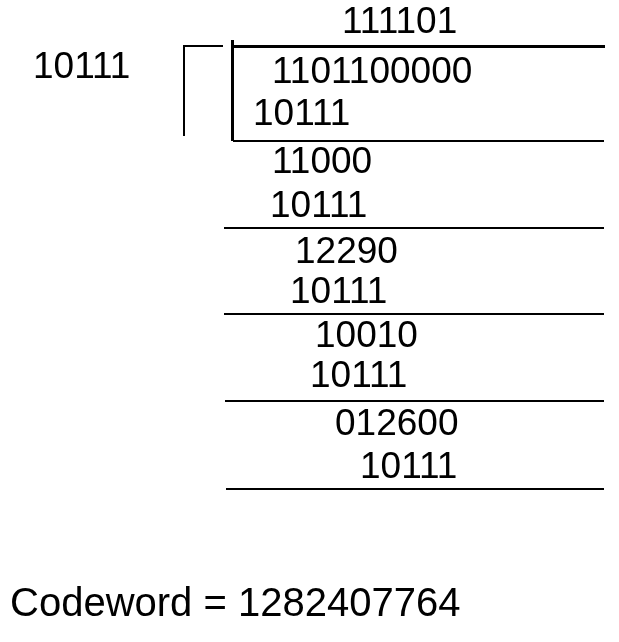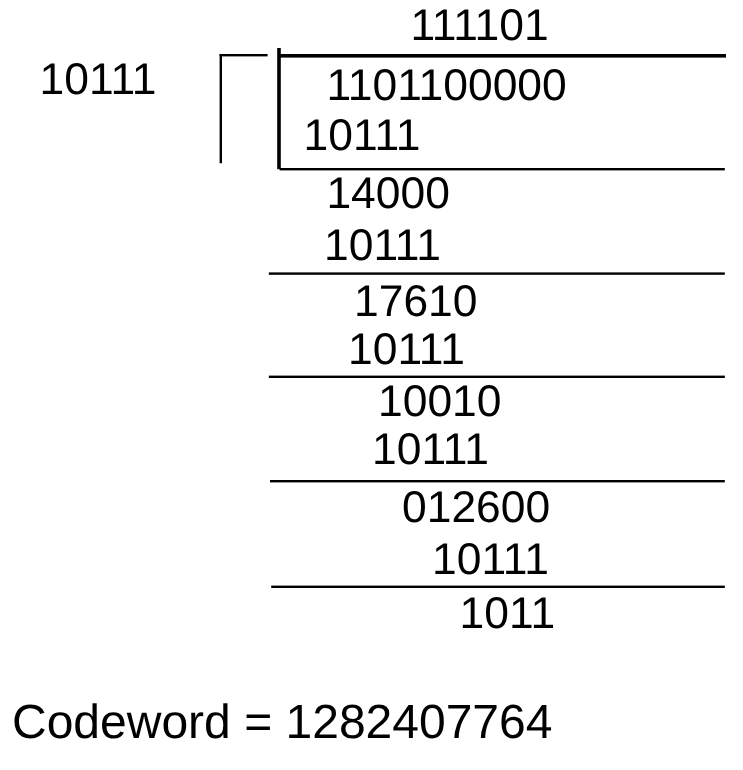--- a/index.html
+++ b/index.html
@@ -66,33 +66,32 @@
   <div class="rule quotient-rule"></div>
   <div class="rule bracket-top-seg"></div>
   <div class="rule bracket-v-left"></div>
   <div class="rule bracket-v-main"></div>
 
   <span class="num dividend">1101100000</span>
 
   <span class="num step-sub-1">10111</span>
   <div class="rule rule-1"></div>
 
-  <span class="num step-rem-2">14000</span>
+  <span class="num step-rem-2">11000</span>
   <span class="num step-sub-2">10111</span>
   <div class="rule rule-2"></div>
 
-  <span class="num step-rem-3">17610</span>
+  <span class="num step-rem-3">12290</span>
   <span class="num step-sub-3">10111</span>
   <div class="rule rule-3"></div>
 
   <span class="num step-rem-4">10010</span>
   <span class="num step-sub-4">10111</span>
   <div class="rule rule-4"></div>
 
   <span class="num step-rem-5">012600</span>
   <span class="num step-sub-5">10111</span>
   <div class="rule rule-5"></div>
 
-  <span class="num final-remainder">1011</span>
 
   <span class="num codeword">Codeword = 1282407764</span>
 
 </div>
 
 </body></html>

